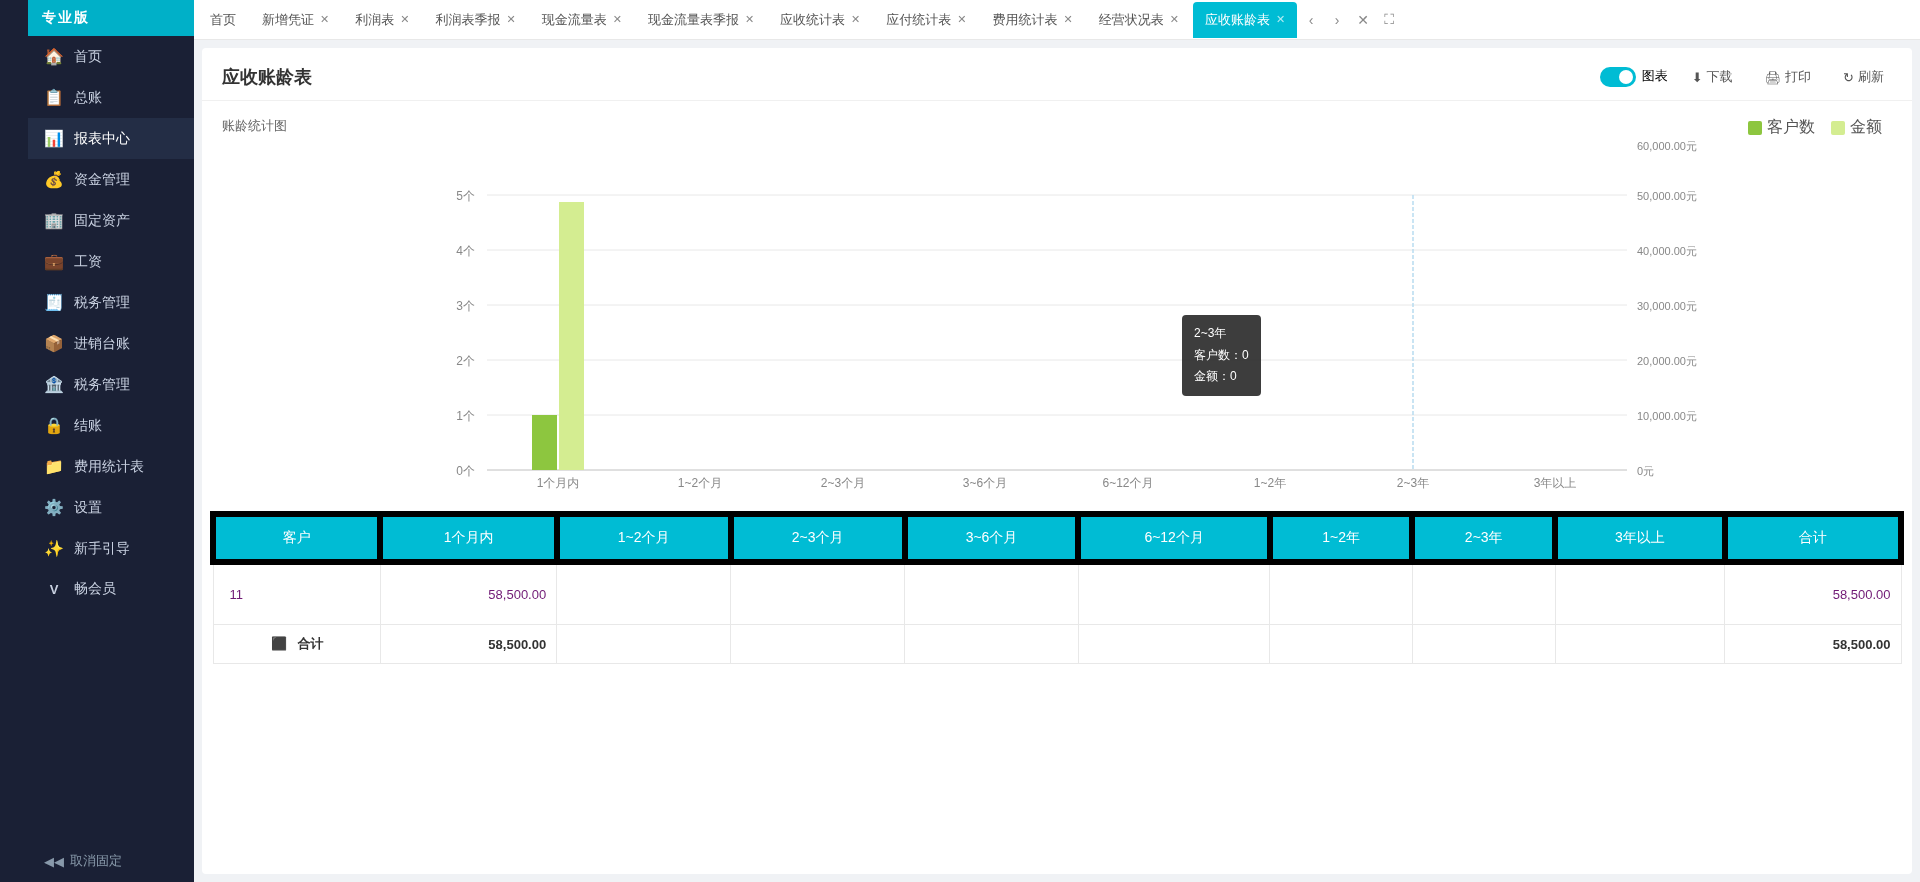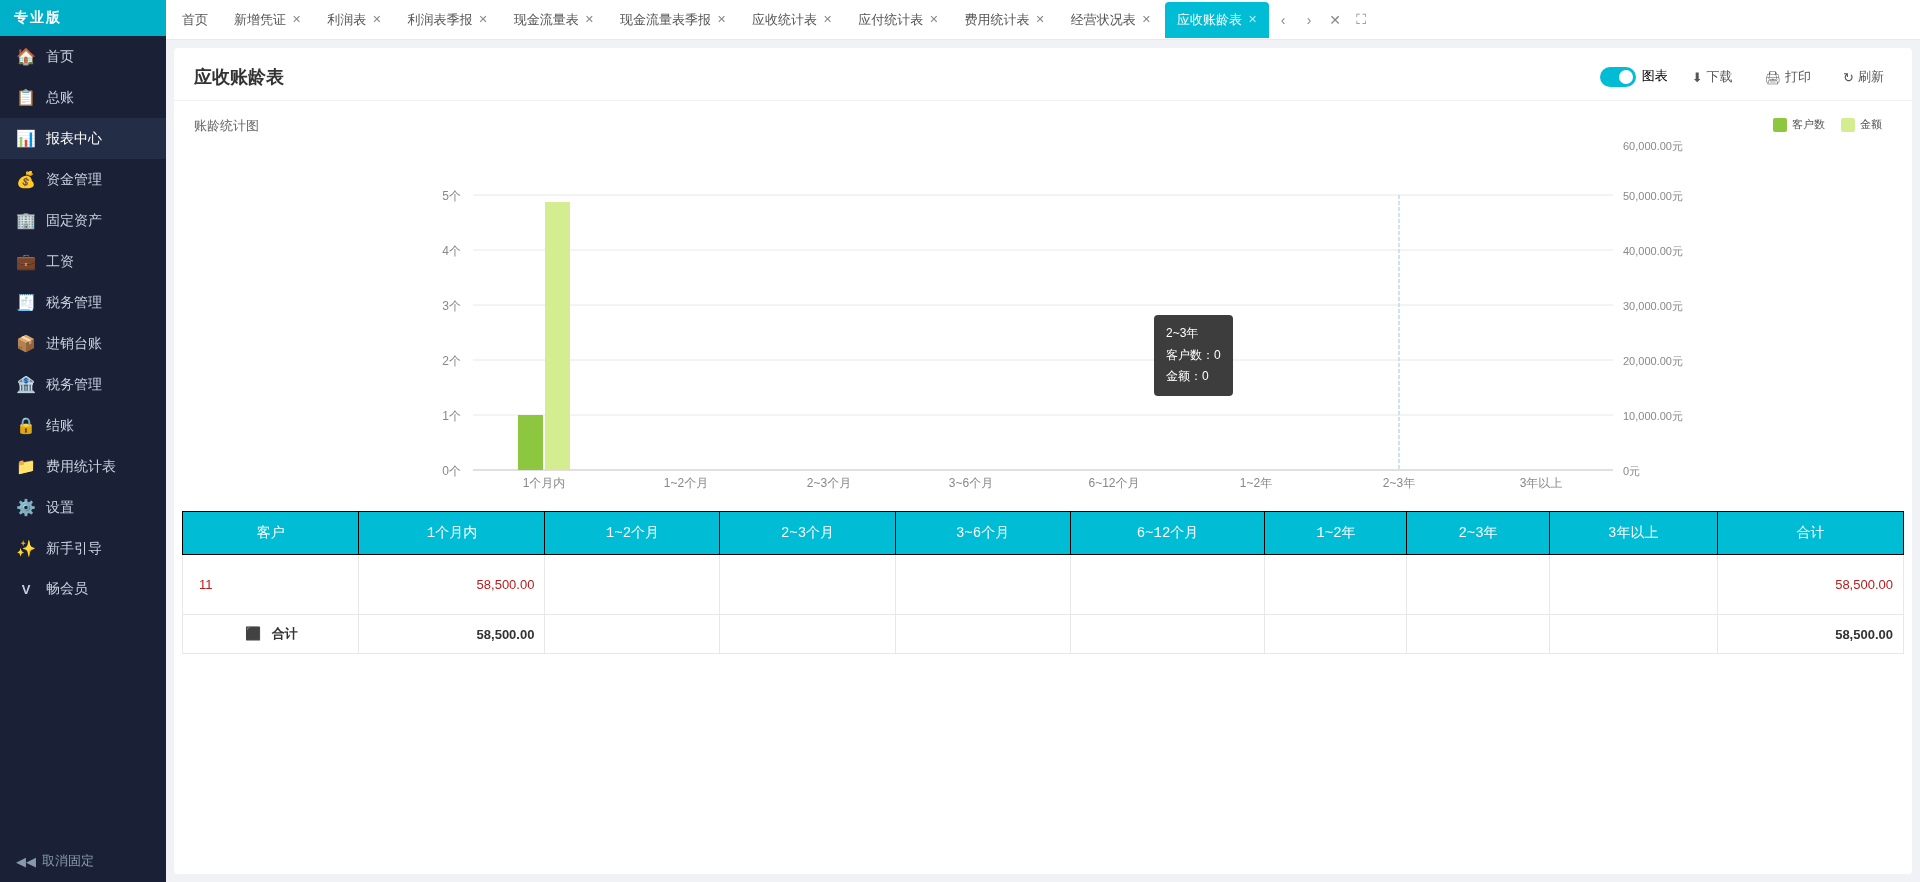--- a/index.html
+++ b/index.html
@@ -1,26 +1,27 @@
 <!DOCTYPE html>
 <html><head>
   <meta charset="utf-8">
   <style>
     * { box-sizing: border-box; margin: 0; padding: 0; }
     body { font-family: 'Microsoft YaHei', Arial, sans-serif; font-size: 13px; background: #f5f5f5; display: flex; height: 882px; overflow: hidden; }
 
     
     .sidebar {
-      width: 166px;
+      width: 194px;
       background: #1a2035;
       color: #c8d0e0;
       display: flex;
       flex-direction: column;
       flex-shrink: 0;
       height: 100%;
+      padding-left: 28px;
     }
     .sidebar-logo {
       background: #00b0c8;
       height: 36px;
       display: flex;
       align-items: center;
       padding-left: 14px;
       font-size: 14px;
       font-weight: bold;
       color: #fff;
@@ -144,21 +145,21 @@
     .chart-container {
       padding: 16px 20px;
       position: relative;
     }
     .chart-title { font-size: 13px; color: #666; }
     .chart-legend {
       position: absolute;
       top: 16px; right: 30px;
       display: flex; gap: 16px; align-items: center;
     }
-    .legend-item { display: flex; align-items: center; gap: 5px; font-size: 11px; color: #555; }
+    .legend-item { display: flex; align-items: center; gap: 5px; font-size: 16px; color: #555; }
     .legend-dot { width: 14px; height: 14px; border-radius: 2px; }
 
     
     .chart-svg-wrapper {
       width: 100%;
       height: 360px;
       position: relative;
     }
 
     
@@ -169,31 +170,30 @@
     }
     .data-table thead tr {
       background: #00bcd4;
       color: #fff;
     }
     .data-table thead th {
       padding: 12px 10px;
       font-weight: normal;
       text-align: center;
       font-size: 14px;
-      border: 1px solid #000000;
-      font-family: Liberation Mono, monospace;
+      border: 6px solid #000000;
     }
     .data-table thead th:first-child { text-align: center; }
     .data-table tbody tr { background: #fff; }
     .data-table tbody td {
       padding: 22px 10px;
       border: 1px solid #e8e8e8;
       text-align: right;
       font-size: 13px;
-      color: #b91c1c;
+      color: #701a75;
     }
     .data-table tbody td:first-child { text-align: left; padding-left: 16px; }
     .data-table tfoot tr { background: #fff; }
     .data-table tfoot td {
       padding: 10px 10px;
       border: 1px solid #e8e8e8;
       text-align: right;
       font-size: 13px;
       font-weight: bold;
       color: #333;

